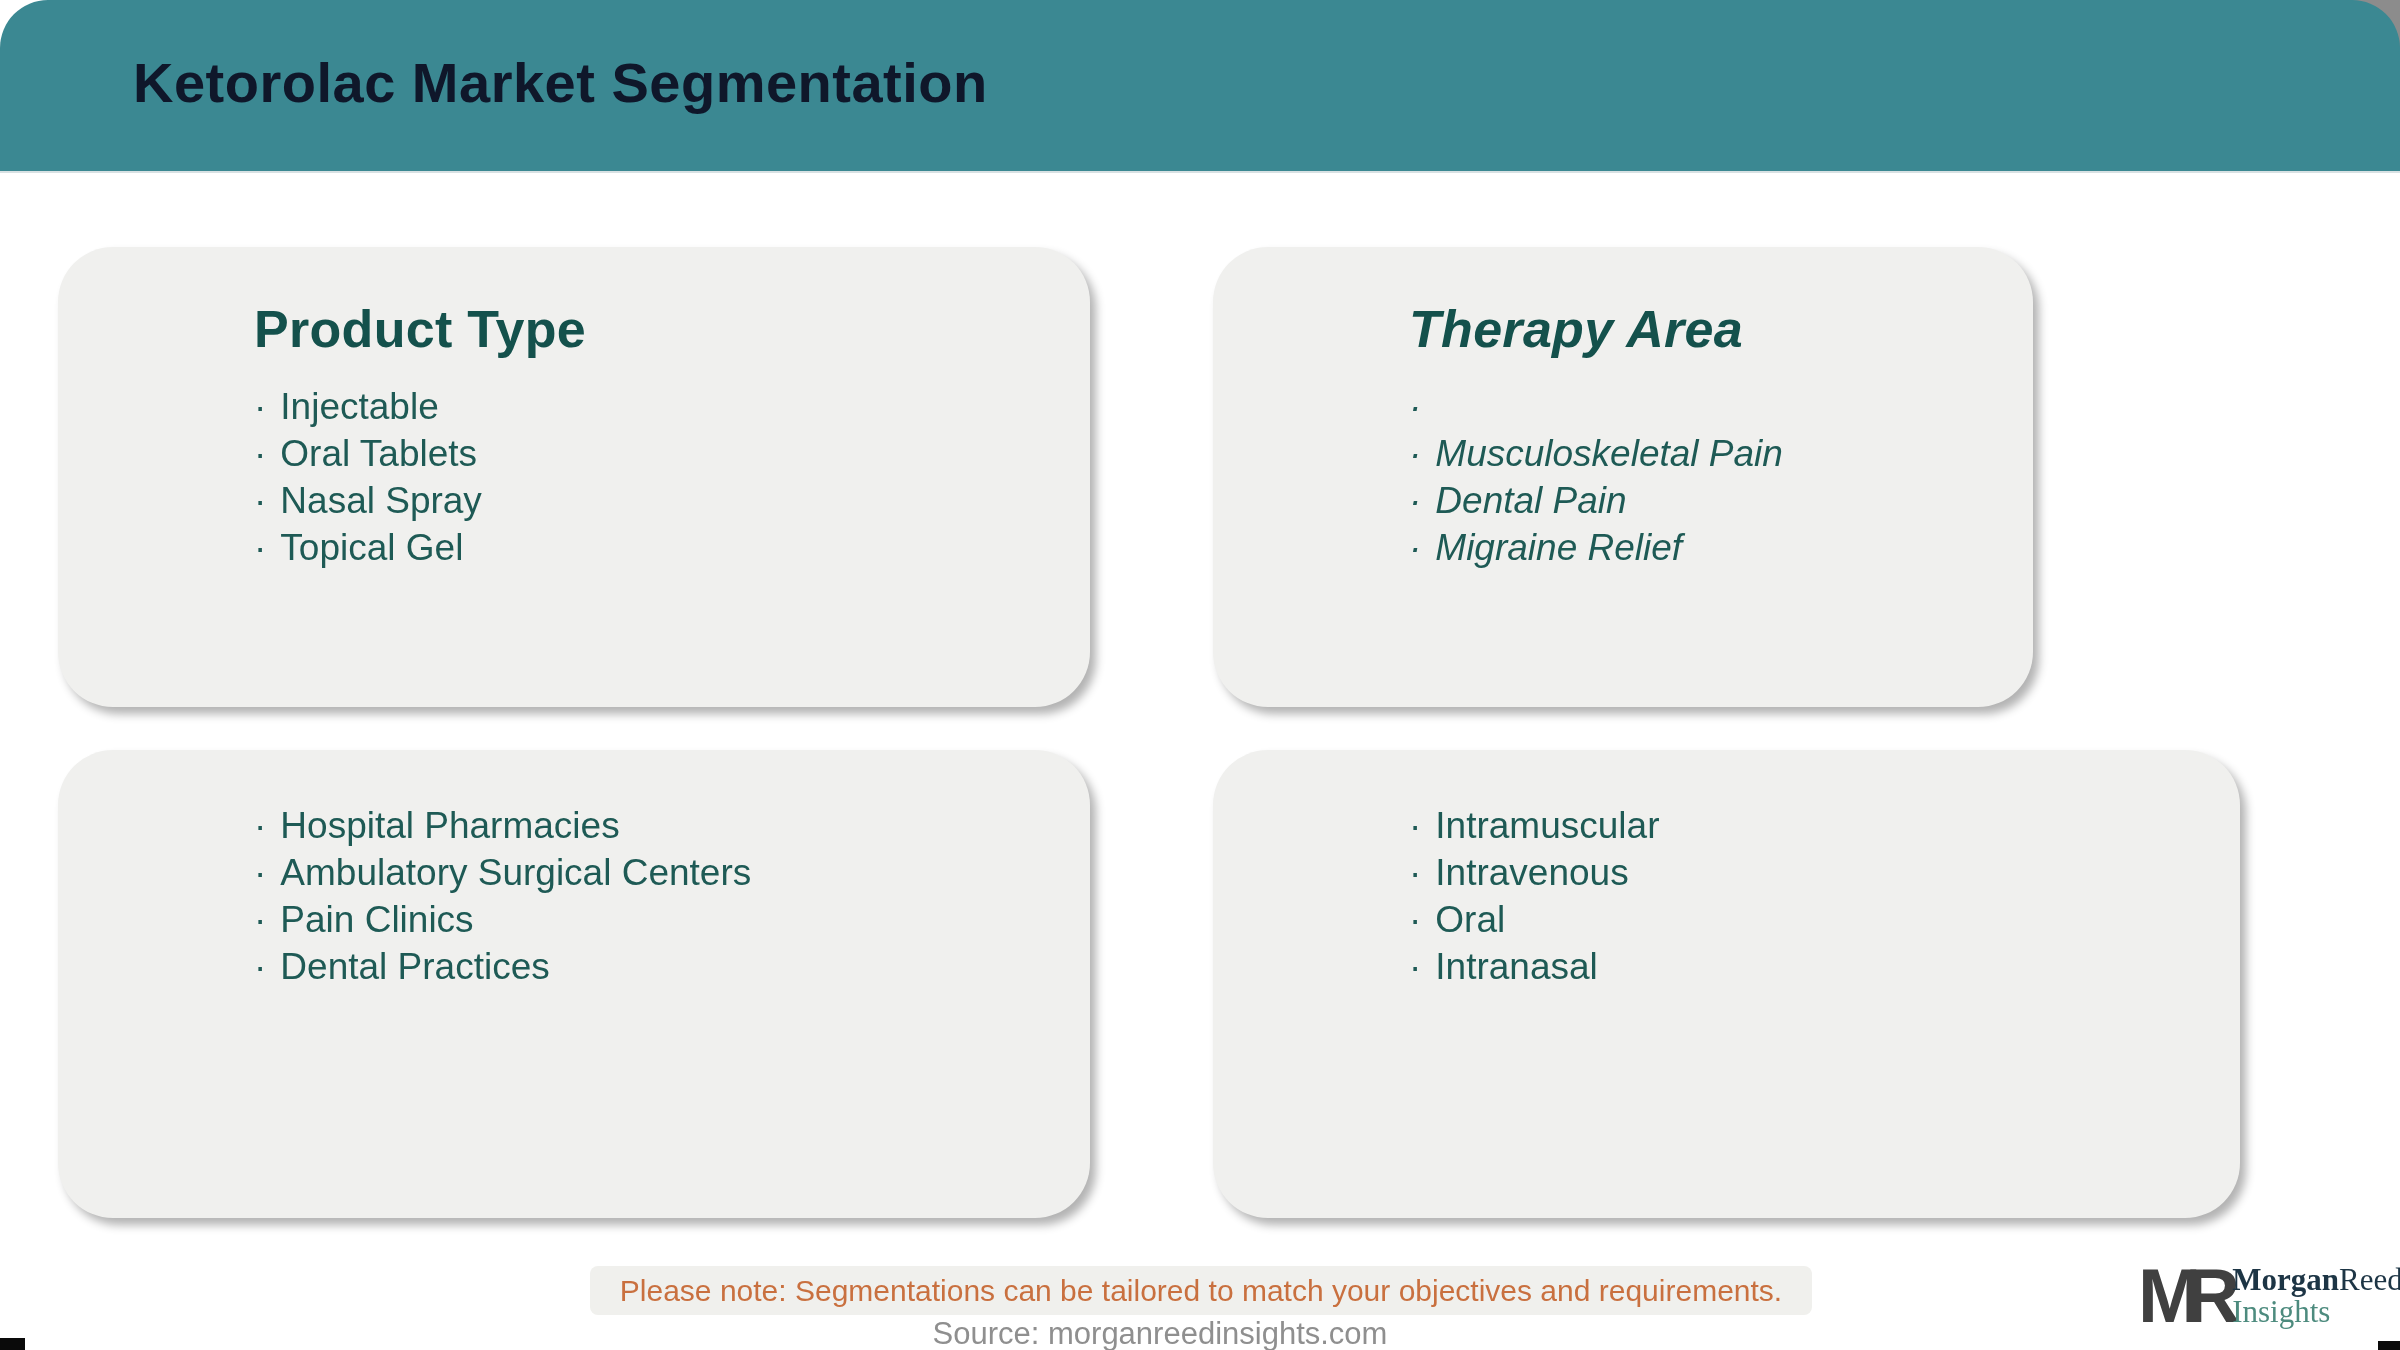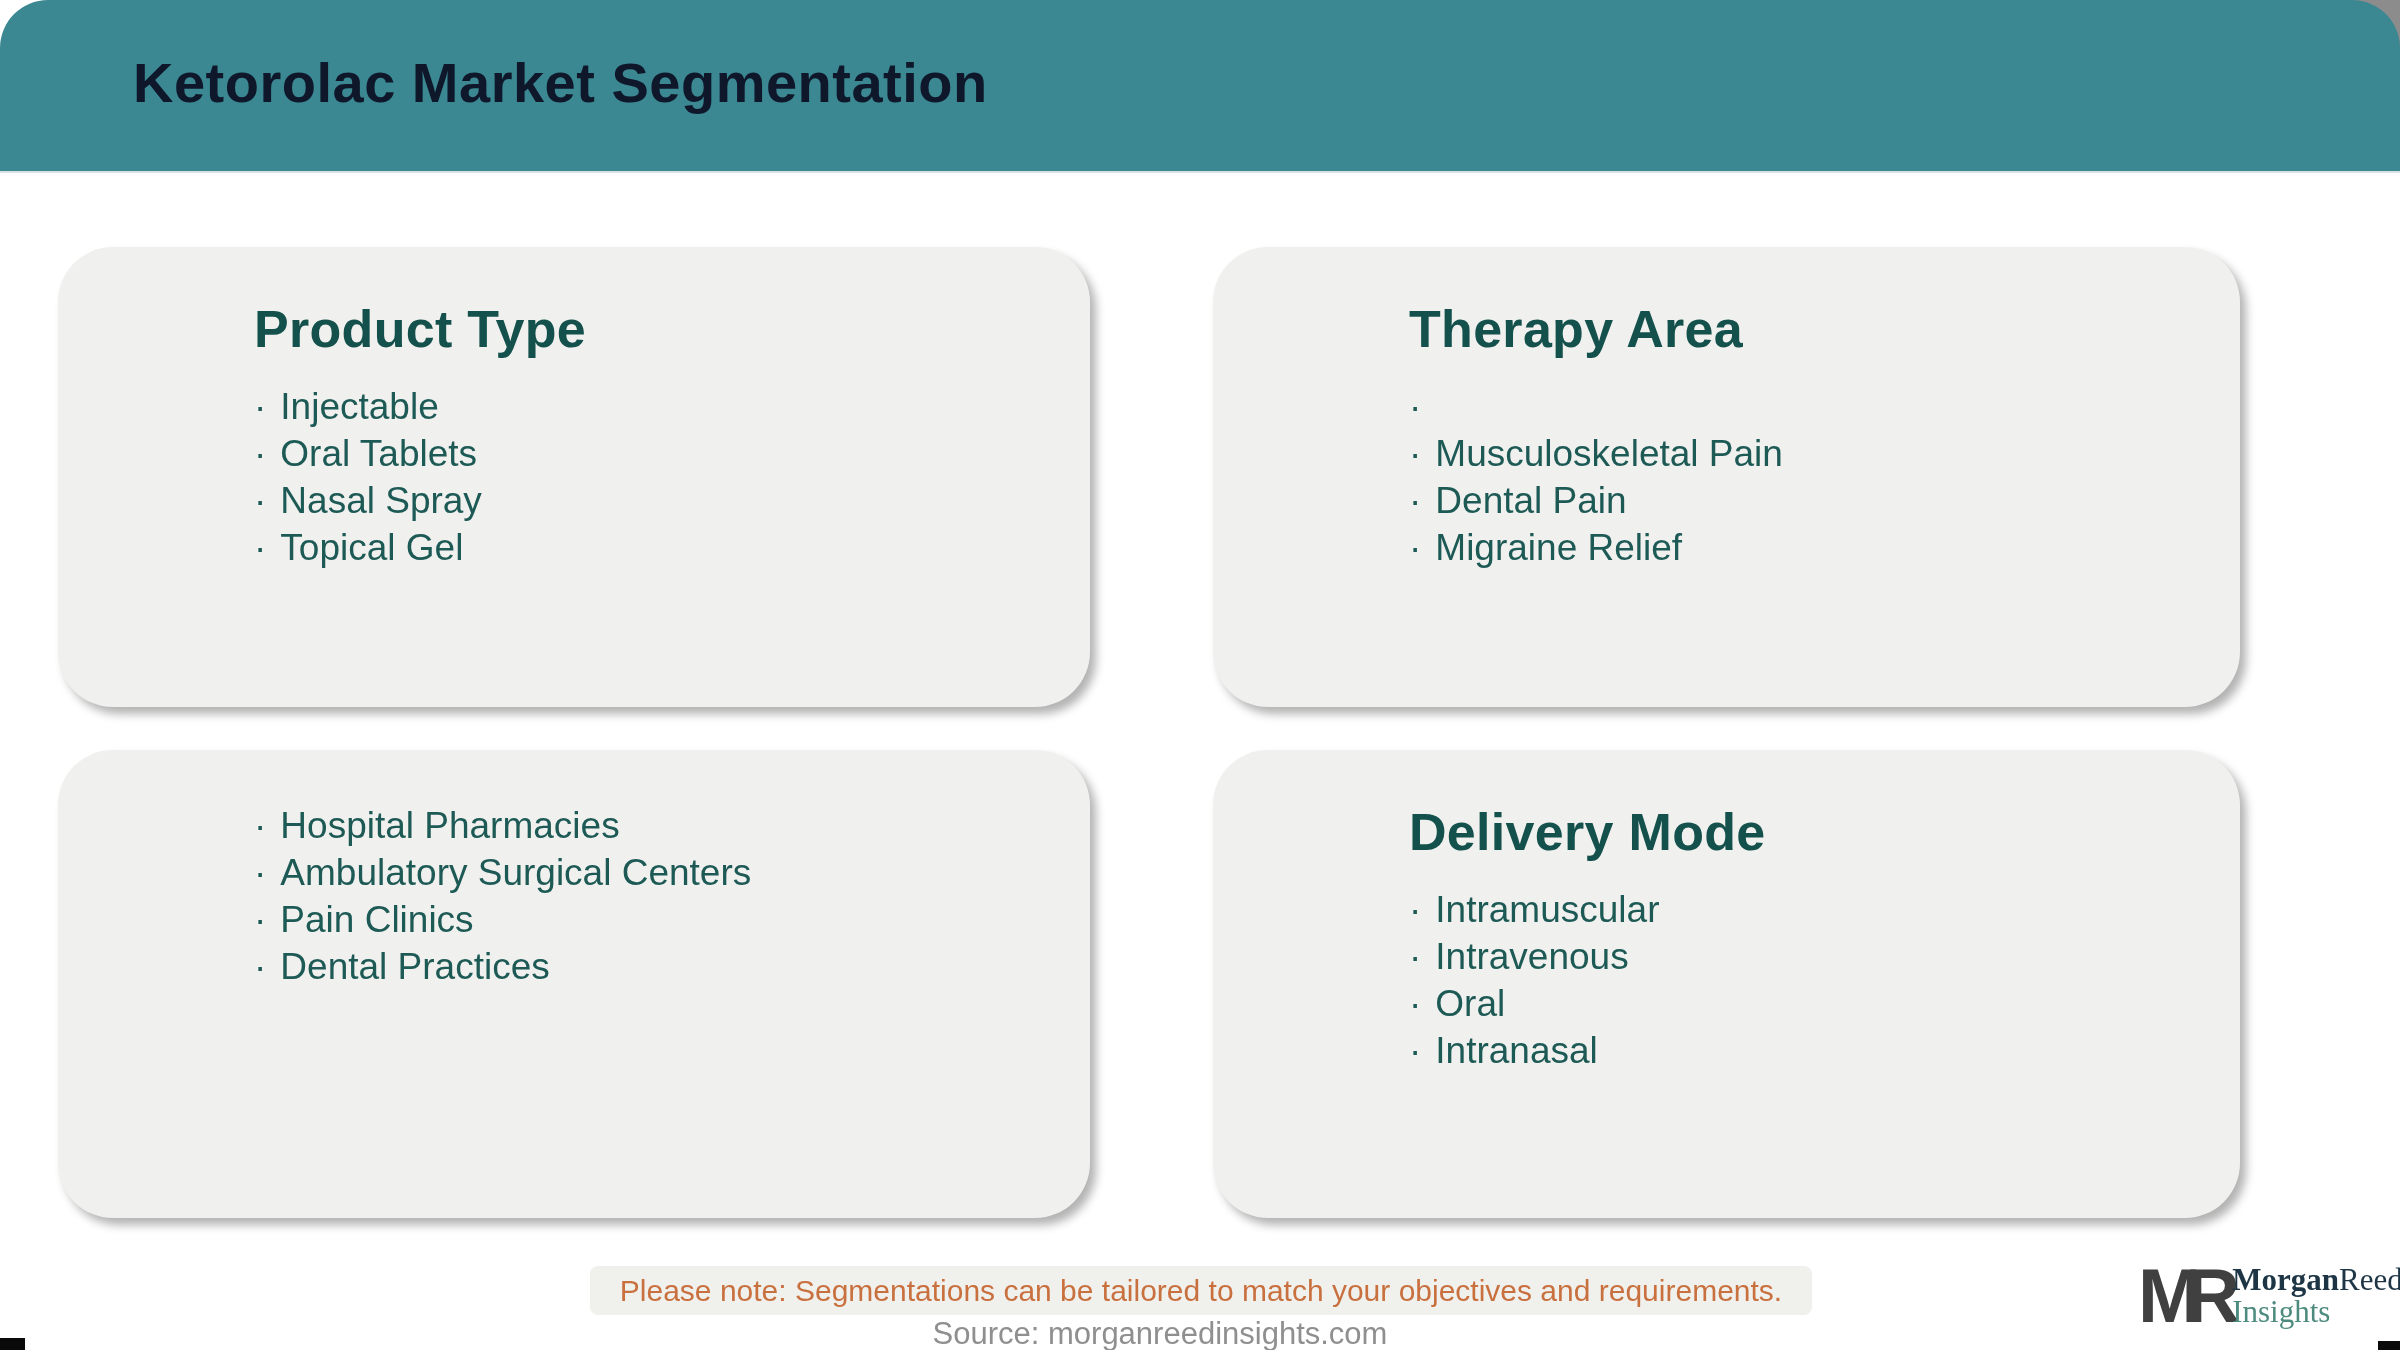--- a/index.html
+++ b/index.html
@@ -40,21 +40,21 @@
   
   .card {
     position: absolute;
     background: #f0f0ee;
     border-radius: 55px;
     box-shadow: 6px 7px 10px rgba(0, 0, 0, 0.30);
     padding: 52px 50px 6px 196px;
     box-sizing: border-box;
   }
   .card-1 { left: 58px;   top: 247px; width: 1032px; height: 460px; }
-  .card-2 { left: 1213px; top: 247px; width: 1027px; height: 460px; }
+  .card-2 { left: 1213px; top: 247px; width: 820px; height: 460px; font-style: italic; }
   .card-3 { left: 58px;   top: 750px; width: 1032px; height: 468px; }
   .card-4 { left: 1213px; top: 750px; width: 1027px; height: 468px; }
 
   .card h2 {
     margin: 0 0 24px 0;
     font-size: 52px;
     font-weight: 700;
     color: #14514c;
     letter-spacing: 0.3px;
   }
@@ -200,21 +200,20 @@
           <span>Pain Clinics</span>
         </li>
       <li>
           <span class="dot">·</span>
           <span>Dental Practices</span>
         </li>
     </ul>
   </section>
 
   <section class="card card-4">
-    <h2>Delivery Mode</h2>
     <ul>
       <li>
           <span class="dot">·</span>
           <span>Intramuscular</span>
         </li>
       <li>
           <span class="dot">·</span>
           <span>Intravenous</span>
         </li>
       <li>

